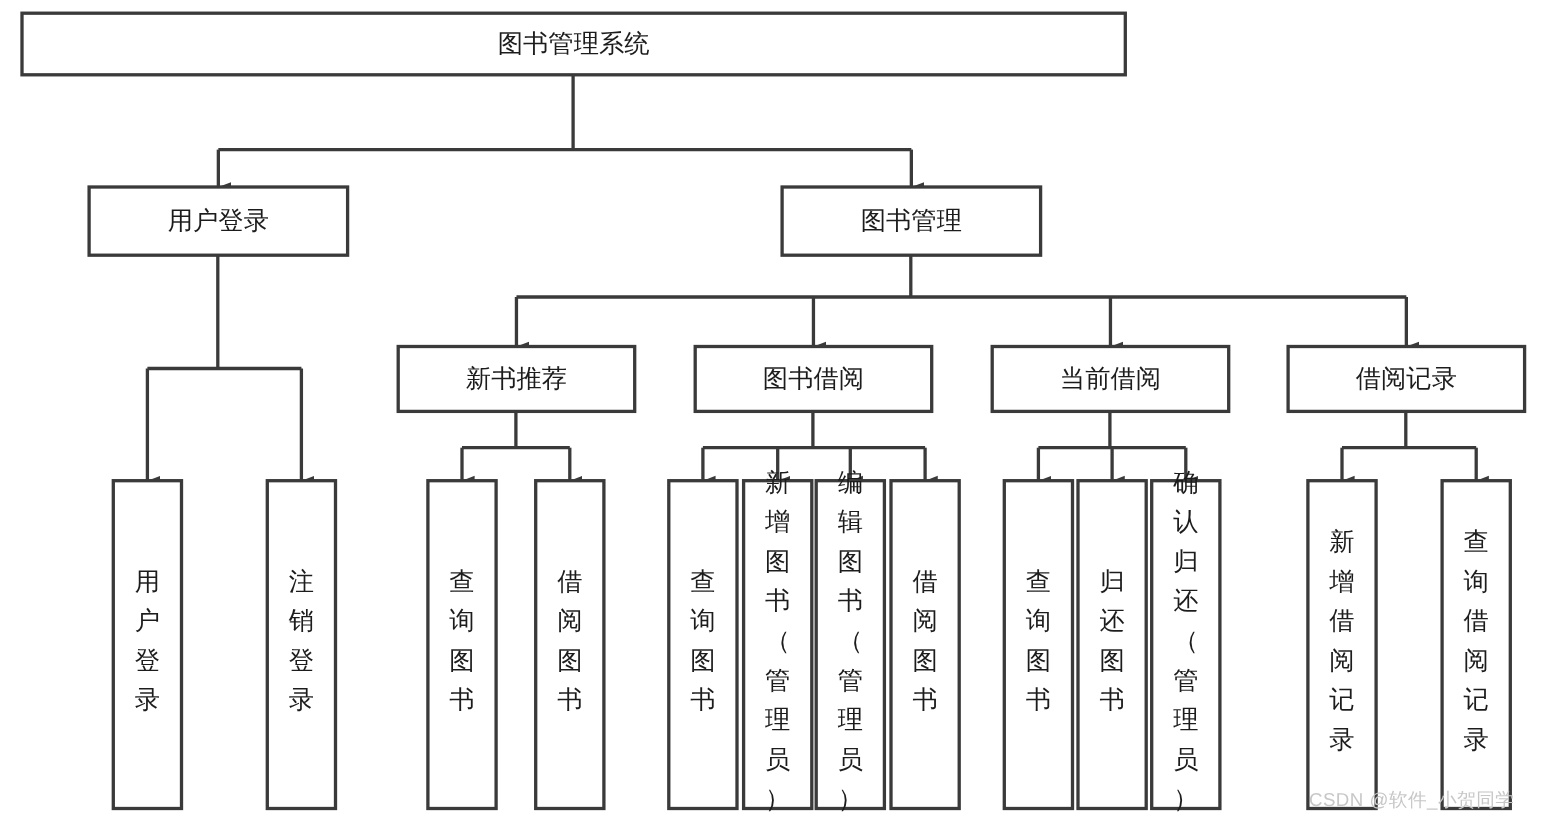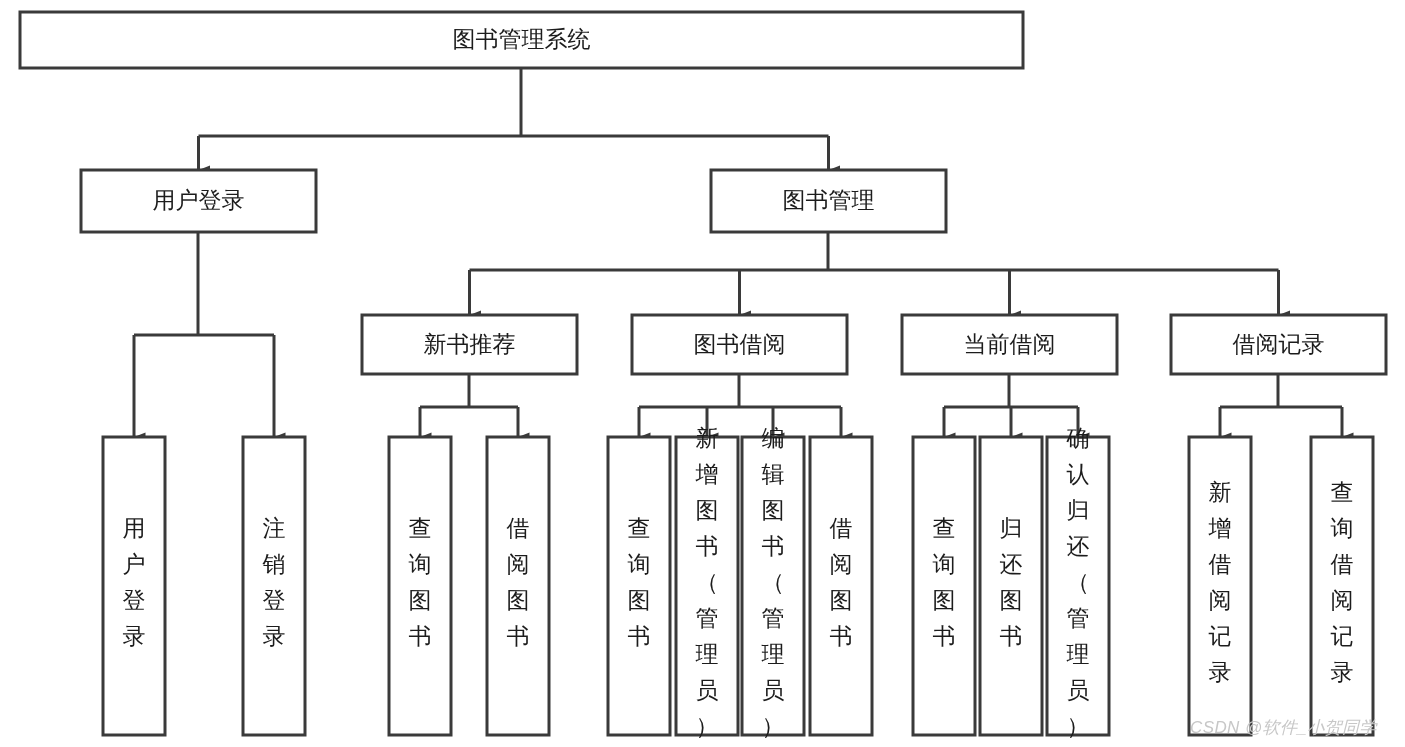--- a/index.html
+++ b/index.html
@@ -56,21 +56,20 @@
   }
   .watermark {
     position: absolute;
     left: 1190px;
     top: 716px;
     font-family: "Liberation Sans", "DejaVu Sans", sans-serif;
     font-size: 17px;
     color: #c7c7c7;
     white-space: nowrap;
     letter-spacing: 0.4px;
-    font-style: italic;
   }
 </style>
 </head>
 <body>
 
 <div id="diagram-root">
   <svg id="flow" viewBox="0 0 1405 747" xmlns="http://www.w3.org/2000/svg">
     <defs>
       <marker id="arrow" viewBox="0 0 10 12" refX="5" refY="11.5" markerWidth="10" markerHeight="12" orient="auto-start-reverse" markerUnits="userSpaceOnUse">
         <path d="M0.6 0 L9.4 0 L5 11.5 Z" class="arrow-head"></path>

